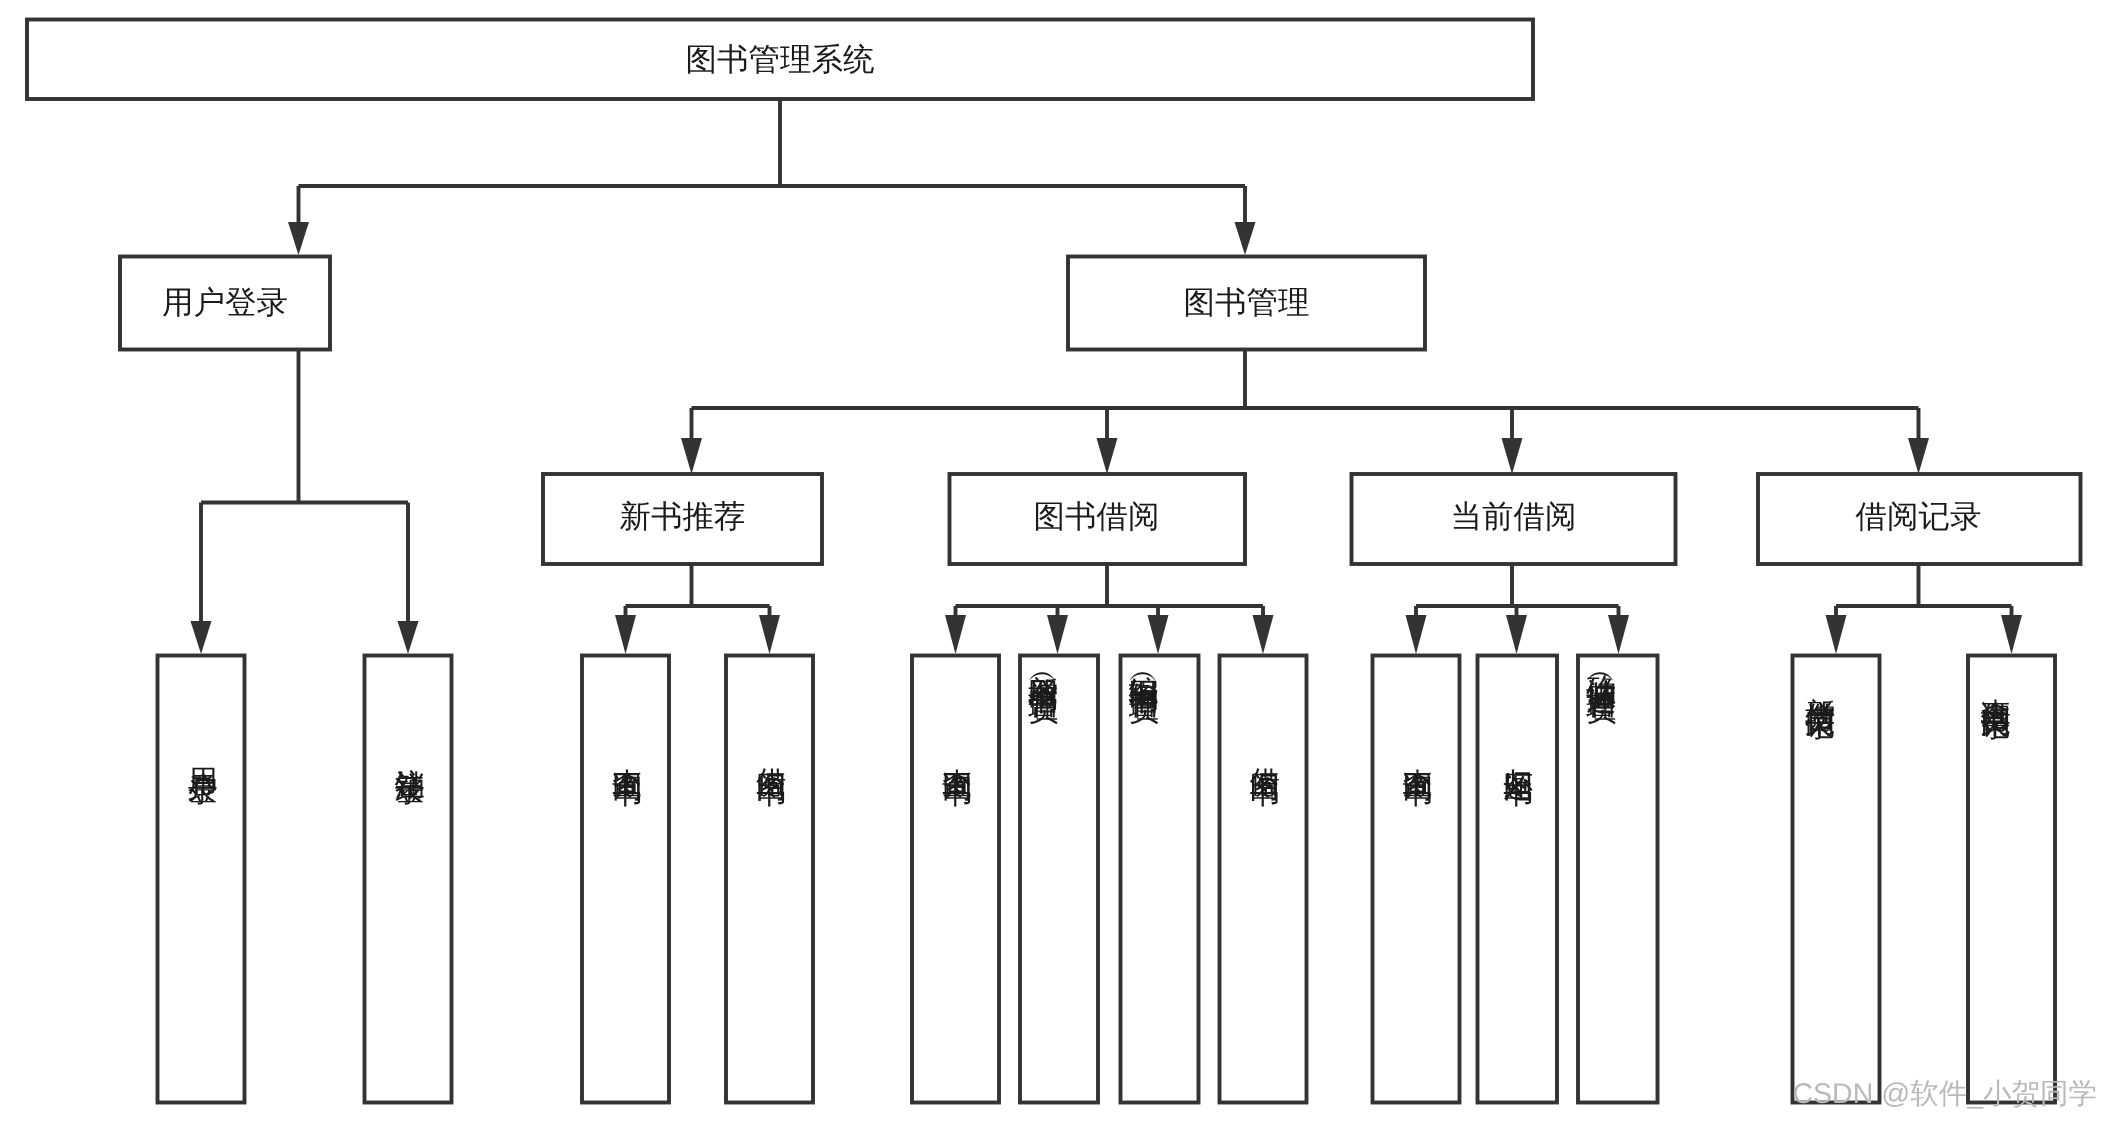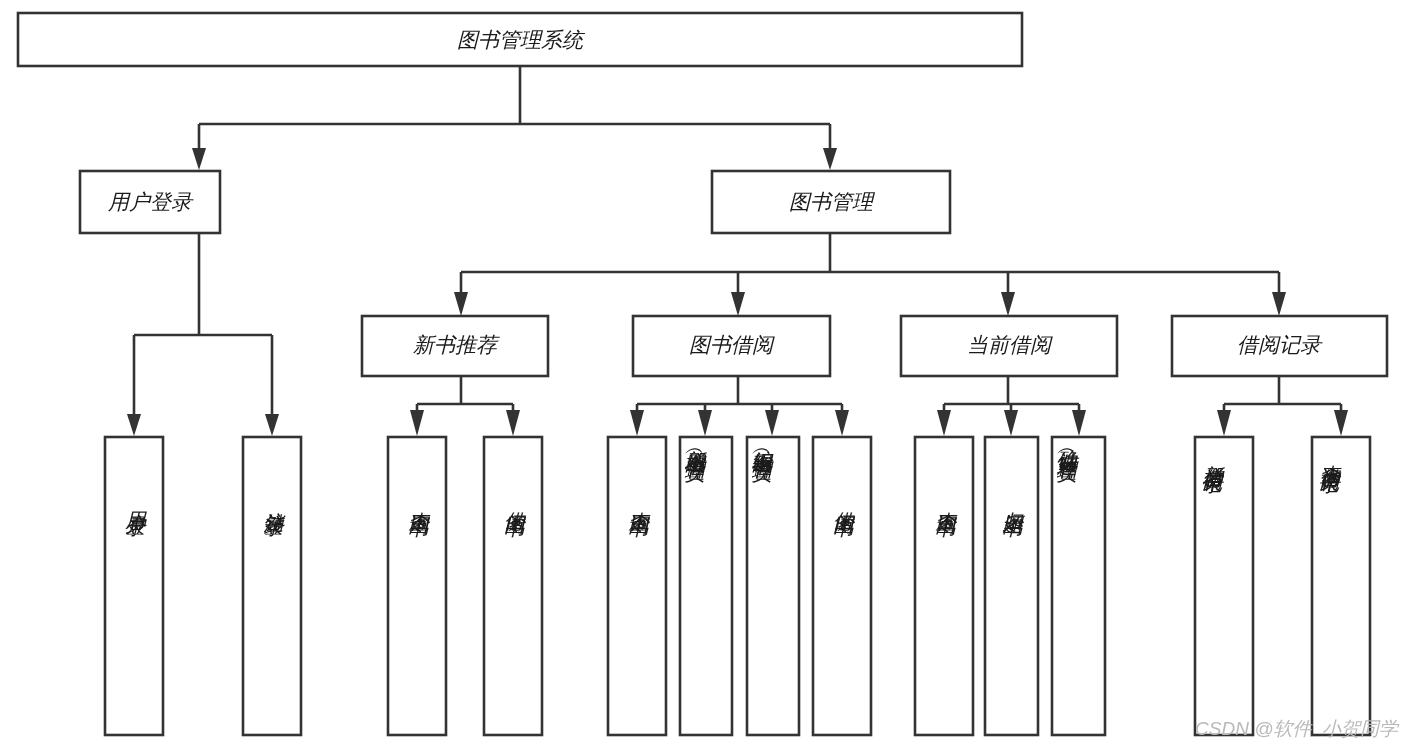--- a/index.html
+++ b/index.html
@@ -13,21 +13,20 @@
     font-family: "Liberation Sans", "DejaVu Sans", sans-serif;
     overflow: hidden;
     position: relative;
   }
   #diagram-root {
     position: absolute;
     left: 0;
     top: 0;
     width: 1405px;
     height: 747px;
-    font-style: italic;
   }
   svg.diagram {
     display: block;
     width: 1405px;
     height: 747px;
   }
   .node-box {
     fill: #ffffff;
     stroke: #333333;
     stroke-width: 2.6;

